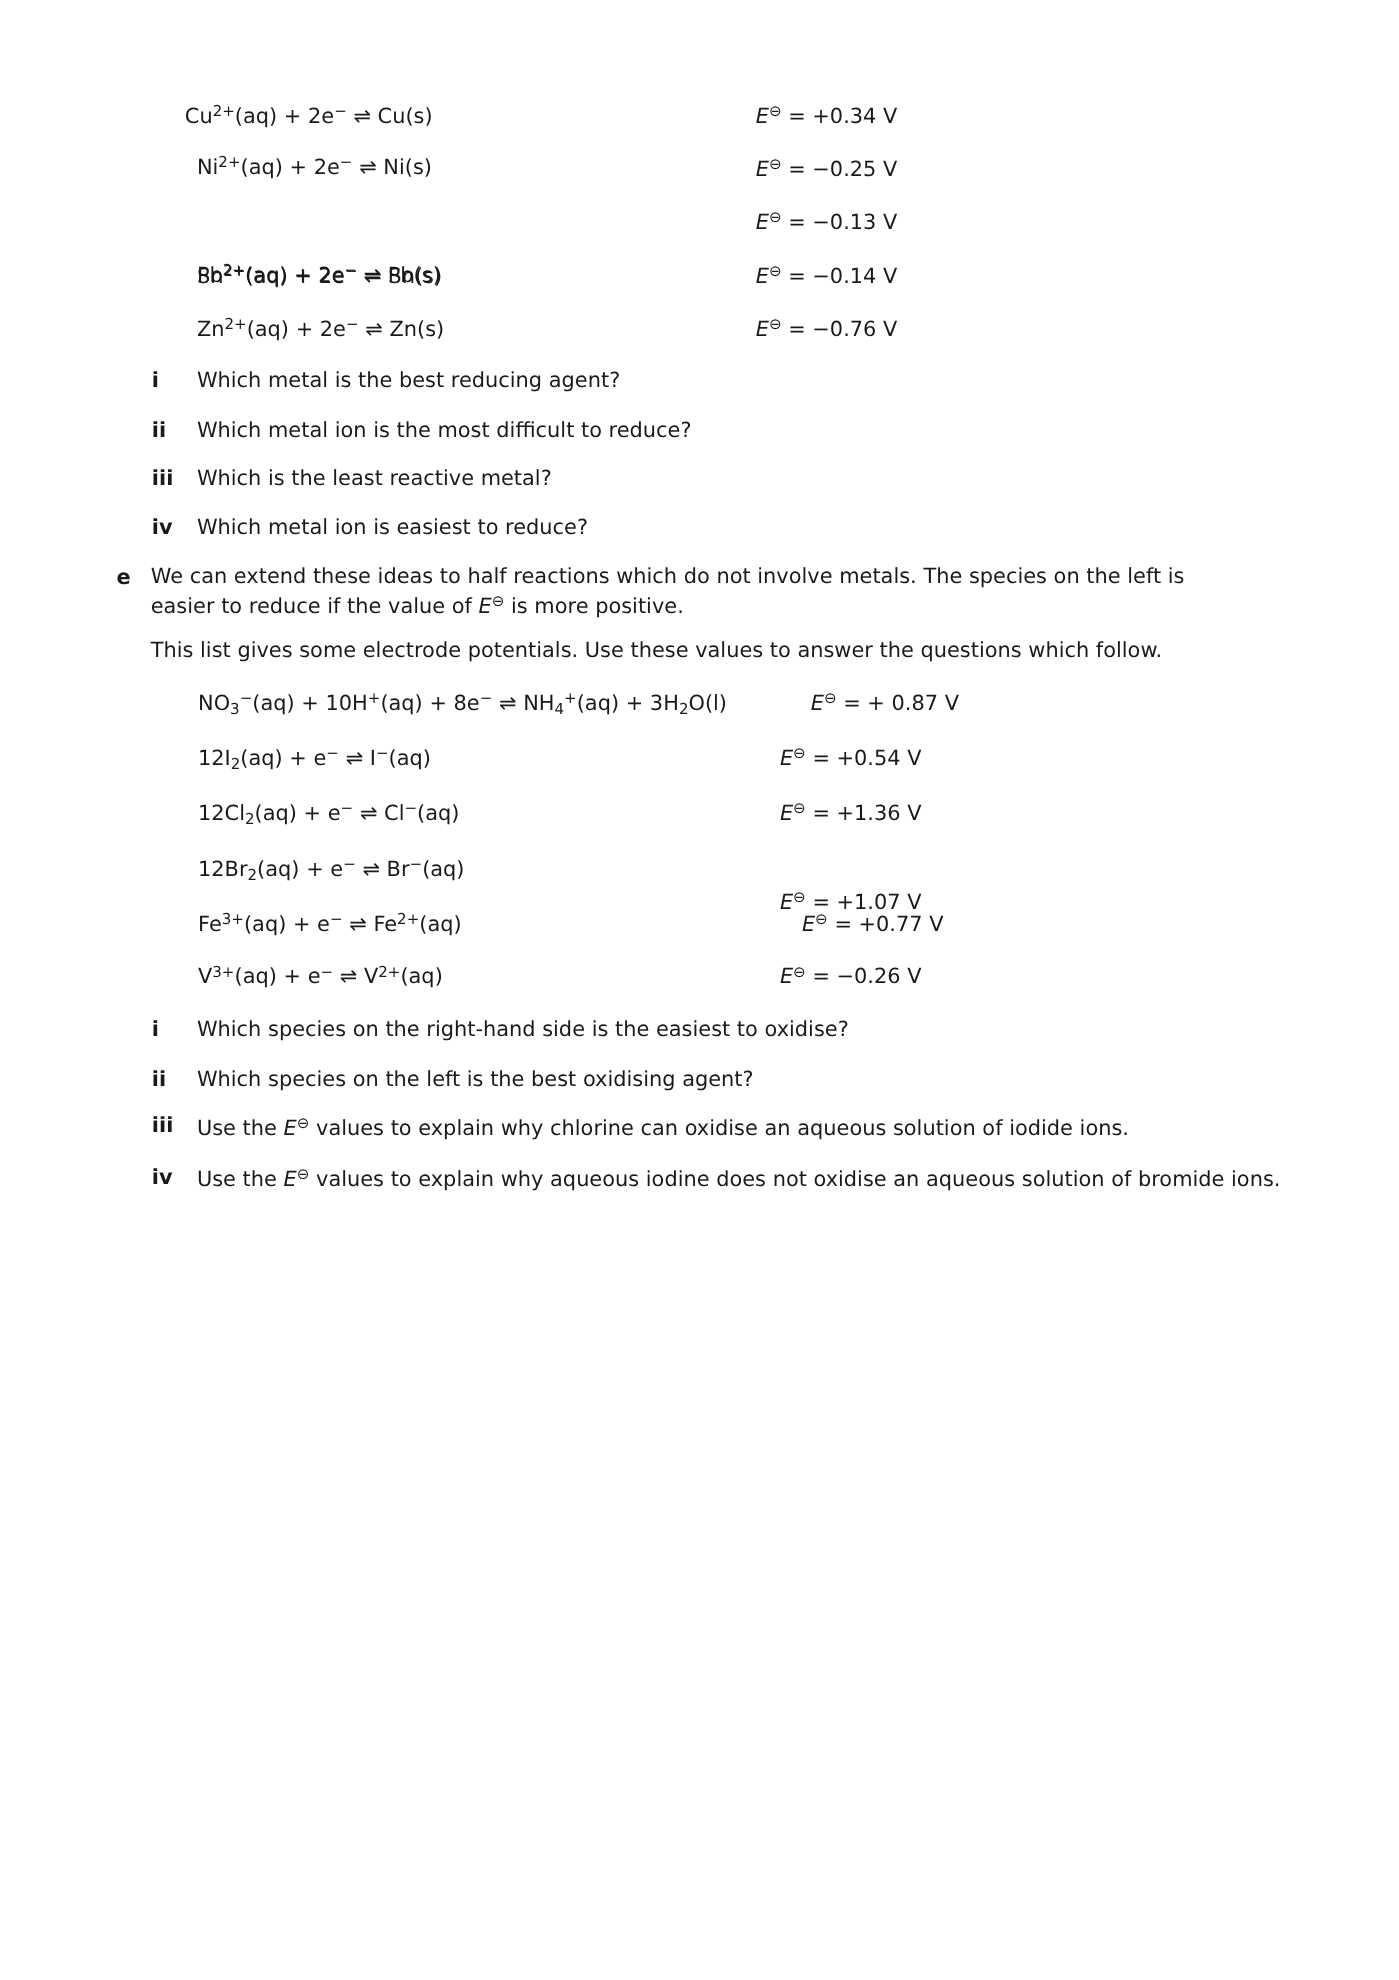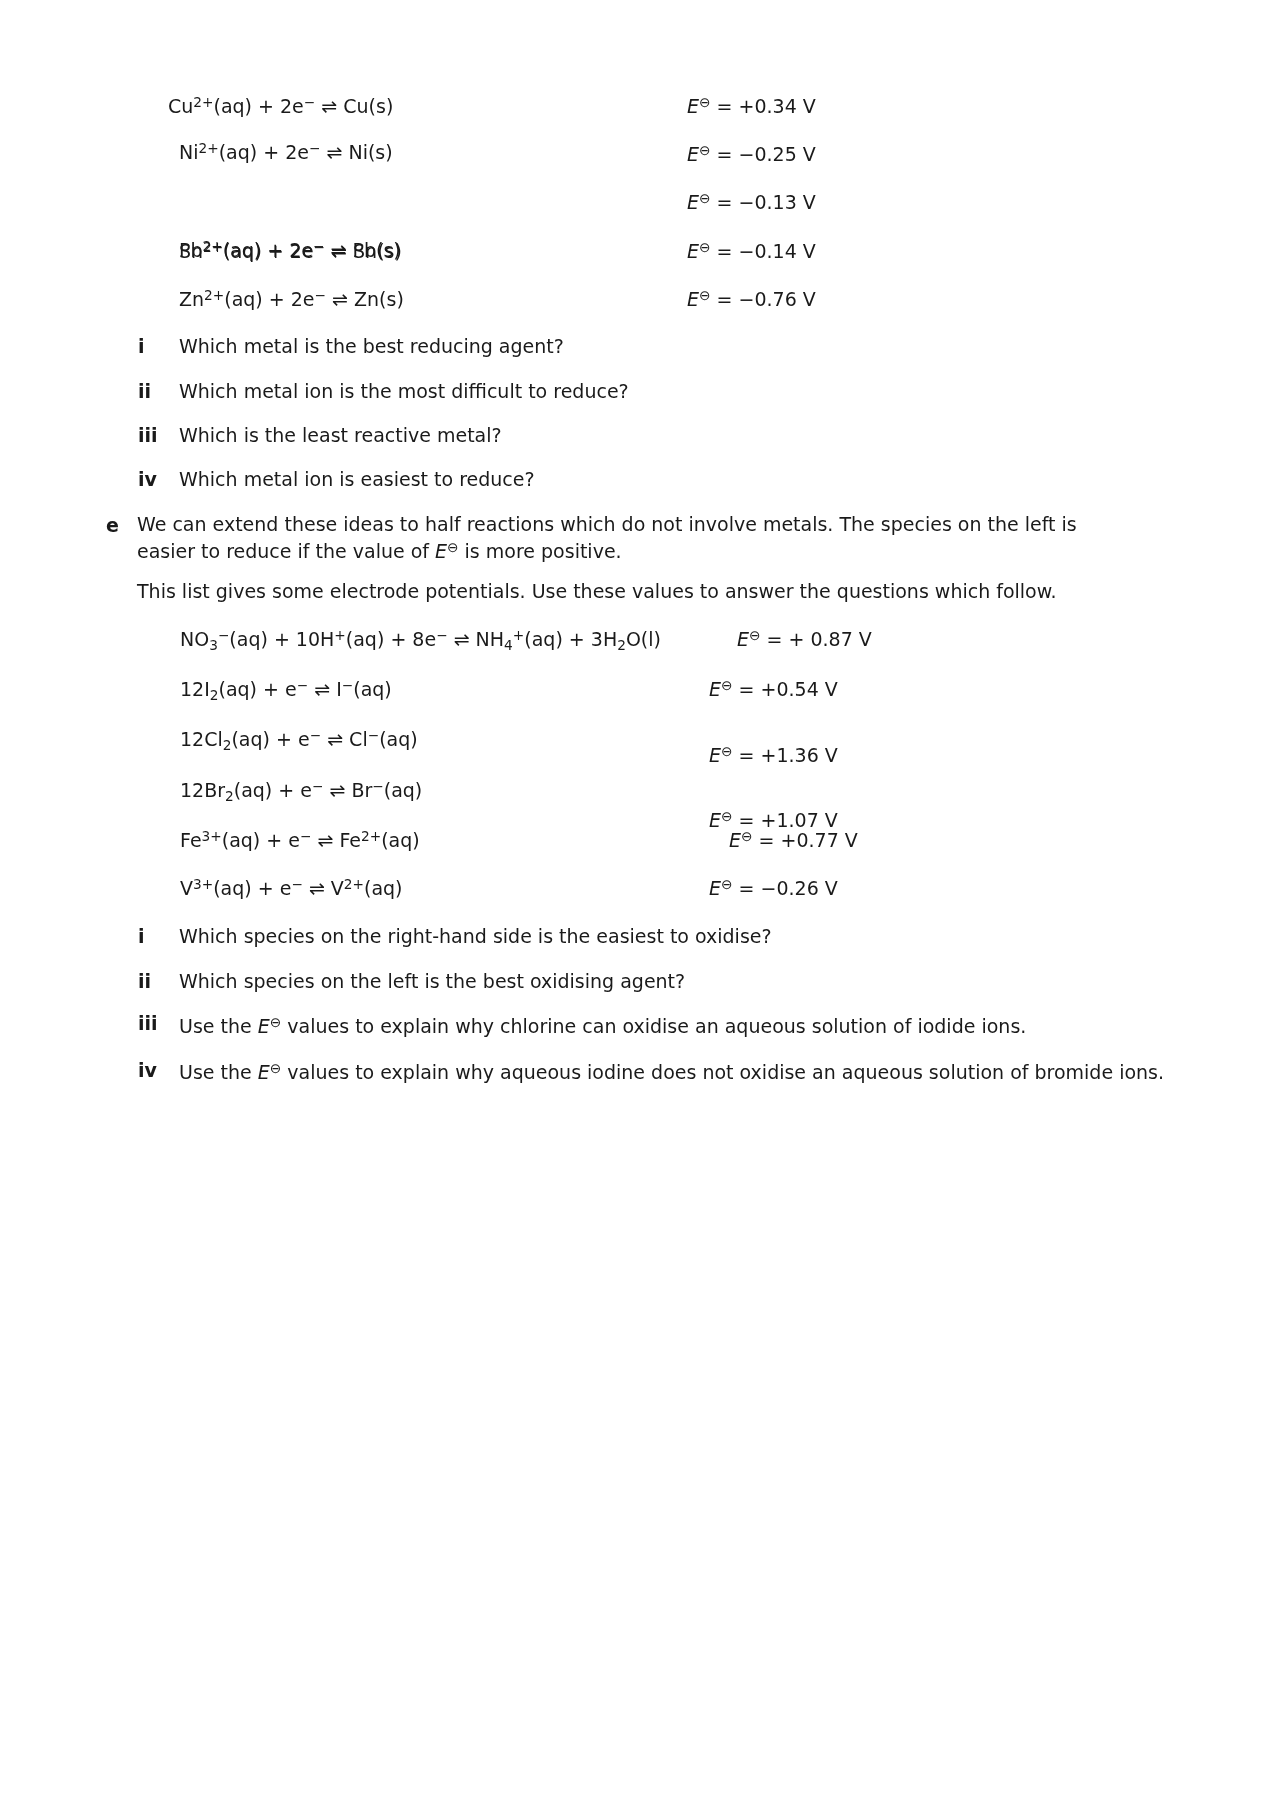--- a/index.html
+++ b/index.html
@@ -56,21 +56,21 @@
 
 <div>
 
   <div class="line" style="left:180px; top:628px;"><span>NO</span><sub>3</sub><sup>−</sup><span>(aq) + 10H</span><sup>+</sup><span>(aq) + 8e</span><sup>−</sup><span> ⇌ NH</span><sub>4</sub><sup>+</sup><span>(aq) + 3H</span><sub>2</sub><span>O(l)</span></div>
   <div class="line" style="left:737px; top:628px;"><span class="E">E</span><span class="theta">⊖</span> <span>= + 0.87 V</span></div>
 
   <div class="line" style="left:180px; top:678px;"><span>12I</span><sub>2</sub><span>(aq) + e</span><sup>−</sup><span> ⇌ I</span><sup>−</sup><span>(aq)</span></div>
   <div class="line" style="left:709px; top:678px;"><span class="E">E</span><span class="theta">⊖</span> <span>= +0.54 V</span></div>
 
   <div class="line" style="left:180px; top:728px;"><span>12Cl</span><sub>2</sub><span>(aq) + e</span><sup>−</sup><span> ⇌ Cl</span><sup>−</sup><span>(aq)</span></div>
-  <div class="line" style="left:709px; top:728px;margin-top:16px;"><span class="E">E</span><span class="theta">⊖</span> <span>= +1.36 V</span></div>
+  <div class="line" style="left:709px; top:728px;"><span class="E">E</span><span class="theta">⊖</span> <span>= +1.36 V</span></div>
 
   <div class="line" style="left:180px; top:779px;"><span>12Br</span><sub>2</sub><span>(aq) + e</span><sup>−</sup><span> ⇌ Br</span><sup>−</sup><span>(aq)</span></div>
   <div class="line" style="left:709px; top:773px;margin-top:36px;"><span class="E">E</span><span class="theta">⊖</span> <span>= +1.07 V</span></div>
 
   <div class="line" style="left:180px; top:829px;"><span>Fe</span><sup>3+</sup><span>(aq) + e</span><sup>−</sup><span> ⇌ Fe</span><sup>2+</sup><span>(aq)</span></div>
   <div class="line" style="left:709px; top:829px;margin-left:20px;"><span class="E">E</span><span class="theta">⊖</span> <span>= +0.77 V</span></div>
 
   <div class="line" style="left:180px; top:877px;"><span>V</span><sup>3+</sup><span>(aq) + e</span><sup>−</sup><span> ⇌ V</span><sup>2+</sup><span>(aq)</span></div>
   <div class="line" style="left:709px; top:877px;"><span class="E">E</span><span class="theta">⊖</span> <span>= −0.26 V</span></div>
 </div>

